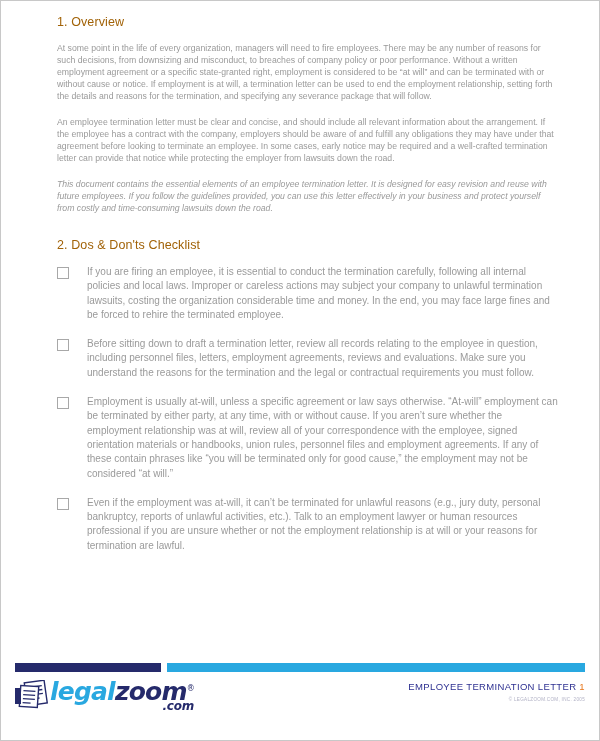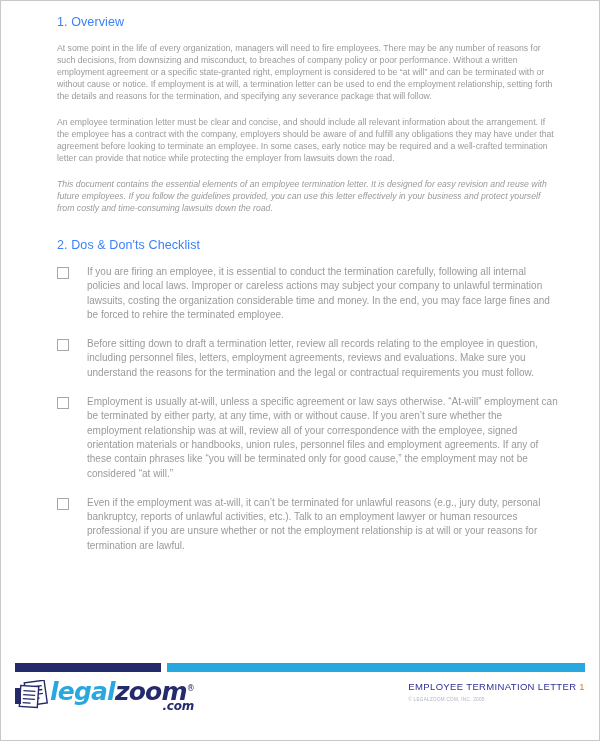--- a/index.html
+++ b/index.html
@@ -23,21 +23,21 @@
     position: absolute;
     left: 0;
     top: 0;
     right: 0;
     padding: 14px 40px 0 56px;
     box-sizing: border-box;
   }
   h2.section-title {
     font-size: 12.5px;
     font-weight: normal;
-    color: #3b82f6;
+    color: #a16207;
     margin: 0 0 13px 0;
     letter-spacing: 0.1px;
   }
   .section + .section {
     margin-top: 24px;
   }
   p.body-text {
     font-size: 8.7px;
     line-height: 12px;
     color: #9a9a9a;
@@ -151,20 +151,21 @@
     text-align: right;
     font-family: "DejaVu Sans", sans-serif;
     font-style: italic;
     font-weight: bold;
     font-size: 12px;
     color: #252a6b;
     margin-top: -4px;
     letter-spacing: -0.3px;
   }
   .footer-meta {
+    text-align: right;
     padding-top: 3px;
   }
   .doc-title {
     font-size: 9.5px;
     color: #2e3191;
     letter-spacing: 0.35px;
     white-space: nowrap;
   }
   .page-number {
     color: #e8761a;

